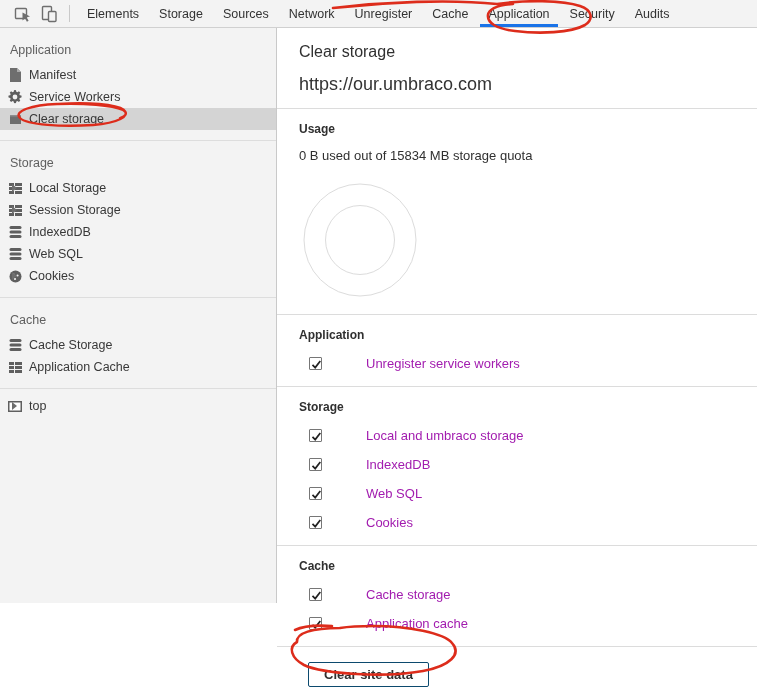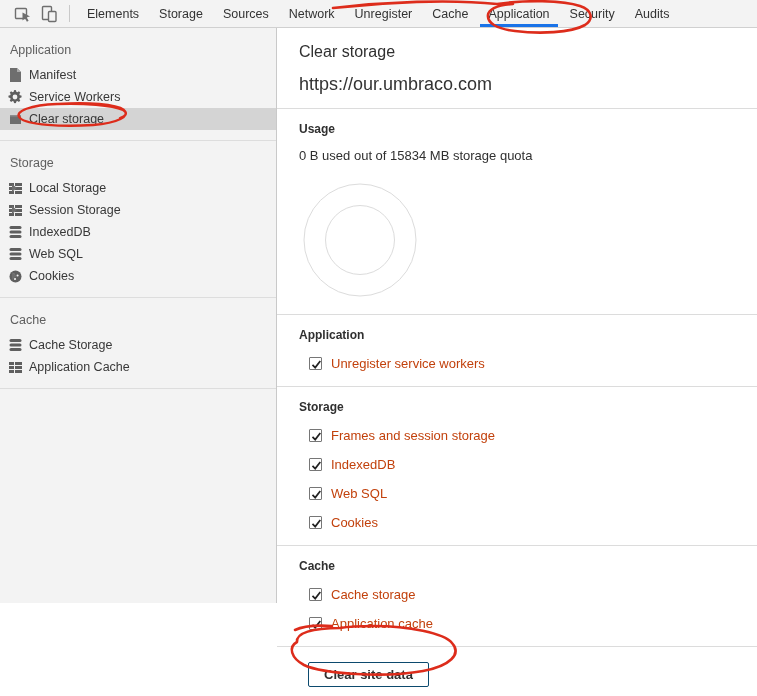--- a/index.html
+++ b/index.html
@@ -70,21 +70,21 @@
   .usage-text { margin-bottom: 18px; }
   .donut { display: block; margin-left: 2px; }
   .chk-row { display: flex; align-items: center; margin: 14px 0 0 10px; cursor: pointer; }
   .chk-row:first-of-type { margin-top: 13px; }
   .checkbox {
     width: 13px; height: 13px; background: #fff;
     border: 1px solid #767676; border-radius: 1px;
     margin-right: 9px; position: relative; flex: 0 0 13px;
   }
   .checkbox svg { position: absolute; left: 0px; top: 0px; }
-  .chk-label { color: #c2410c; }
+  .chk-label { color: #a21caf; margin-left: 35px; }
   .button-row { border-top: 1px solid #dcdcdc; padding: 15px 22px 16px; }
   .btn {
     margin-left: 9px;
     background: #fff; border: 1px solid #0c4a6e; border-radius: 2px;
     padding: 4px 15px; font-size: 13px; font-weight: 700; color: #303030;
     font-family: "Liberation Sans", sans-serif; cursor: pointer;
   }
   .main-footer {
     margin-top: auto;
     height: 13px; background: #f2f2f2; border-top: 1px solid #ccc;
@@ -263,20 +263,29 @@
                   <rect x="0" y="8" width="5" height="3"></rect>
                   <rect x="6" y="8" width="7" height="3"></rect>
                 </g>
               </svg>
           </span>
           <span>Application Cache</span>
         </div>
       </div>
 
       <div class="side-section">
+        <div class="side-item">
+          <span class="tree-arrow"></span>
+          <span class="side-ico">
+            <svg width="14" height="11" viewBox="0 0 14 11">
+                <rect x="0.75" y="0.75" width="12.5" height="9.5" fill="#fff" stroke="#5f5f5f" stroke-width="1.5"></rect>
+              </svg>
+          </span>
+          <span>top</span>
+        </div>
       </div>
 
     </div>
 
     <div class="main">
 
       <div class="main-header">
         <div class="main-title">Clear storage</div>
         <div class="main-origin">https://our.umbraco.com</div>
       </div>
@@ -303,21 +312,21 @@
       </div>
 
       <div class="msection">
         <div class="msection-title">Storage</div>
         <div class="chk-row">
           <span class="checkbox">
             <svg width="13" height="13" viewBox="0 0 13 13">
                 <polyline points="2.5,6.8 5.2,9.6 10.3,2.9" fill="none" stroke="#222" stroke-width="1.7"></polyline>
               </svg>
           </span>
-          <span class="chk-label">Frames and session storage</span>
+          <span class="chk-label">Local and umbraco storage</span>
         </div>
         <div class="chk-row">
           <span class="checkbox">
             <svg width="13" height="13" viewBox="0 0 13 13">
                 <polyline points="2.5,6.8 5.2,9.6 10.3,2.9" fill="none" stroke="#222" stroke-width="1.7"></polyline>
               </svg>
           </span>
           <span class="chk-label">IndexedDB</span>
         </div>
         <div class="chk-row">

